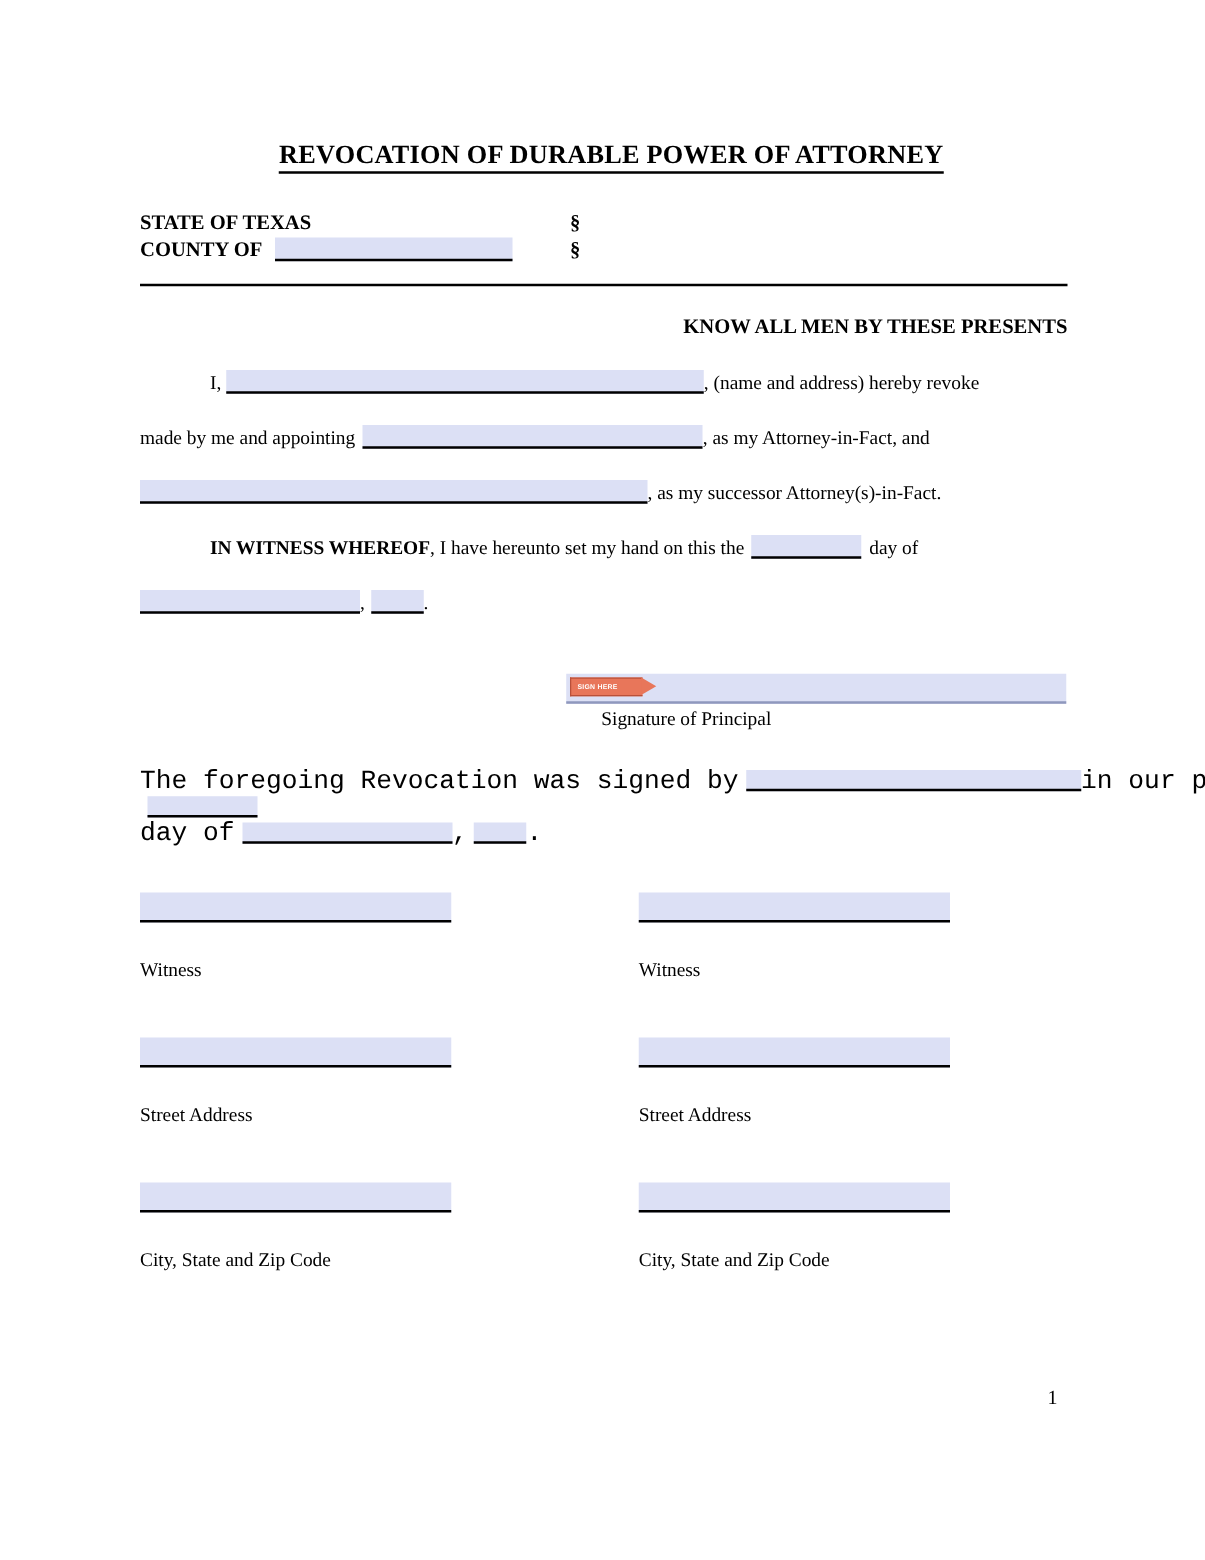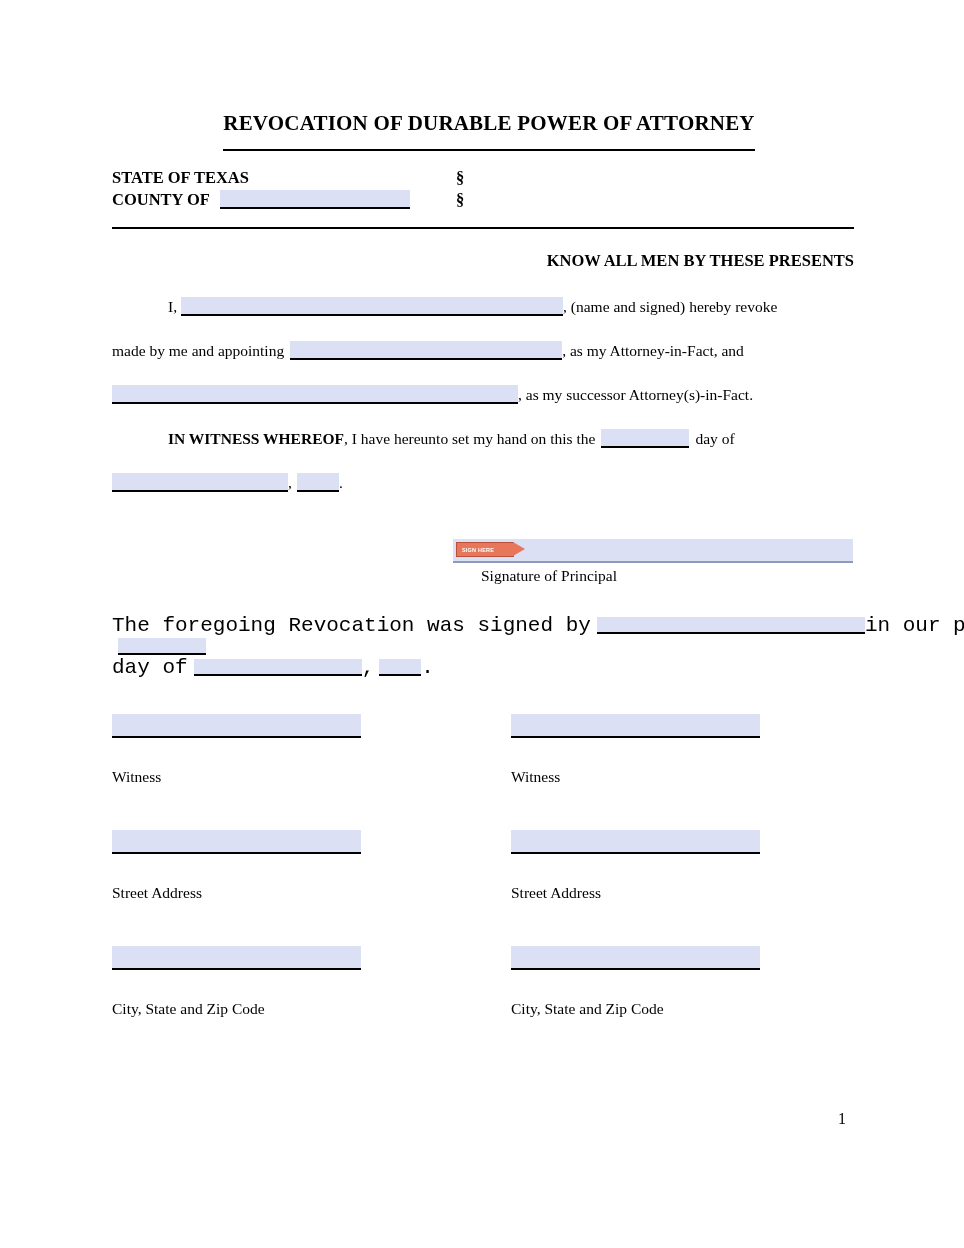--- a/index.html
+++ b/index.html
@@ -38,21 +38,21 @@
     text-align: center;
     font-size: 21px;
     font-weight: bold;
     letter-spacing: 0.2px;
     margin: 0;
     padding-top: 112px;
     line-height: 1.1;
   }
   .doc-title span.u {
     border-bottom: 2.5px solid #000;
-    padding-bottom: 14px;
+    padding-bottom: 2px;
     margin-left: 12px;
   }
 
   
   .jurisdiction {
     position: relative;
     margin-top: 32px;
     font-size: 16.5px;
     font-weight: bold;
     line-height: 22px;
@@ -219,21 +219,21 @@
         <span class="fld" style="width:190px;margin-left:6px;"></span>
         <span class="sect">§</span>
       </div>
     </div>
 
     <hr class="rule">
 
     <div class="know">KNOW ALL MEN BY THESE PRESENTS</div>
 
     <div class="para first">
-      <span class="indent"></span><span>I,</span><span class="fld" style="width:382px;margin-left:4px;"></span><span>, (name and signed) hereby revoke</span>
+      <span class="indent"></span><span>I,</span><span class="fld" style="width:382px;margin-left:4px;"></span><span>, (name and address) hereby revoke</span>
     </div>
 
 
     <div class="para">
       <span>made by me and appointing</span><span class="fld" style="width:272px;margin-left:6px;"></span><span>, as my Attorney-in-Fact, and</span>
     </div>
 
     <div class="para">
       <span class="fld" style="width:406px;"></span><span>, as my successor Attorney(s)-in-Fact.</span>
     </div>

